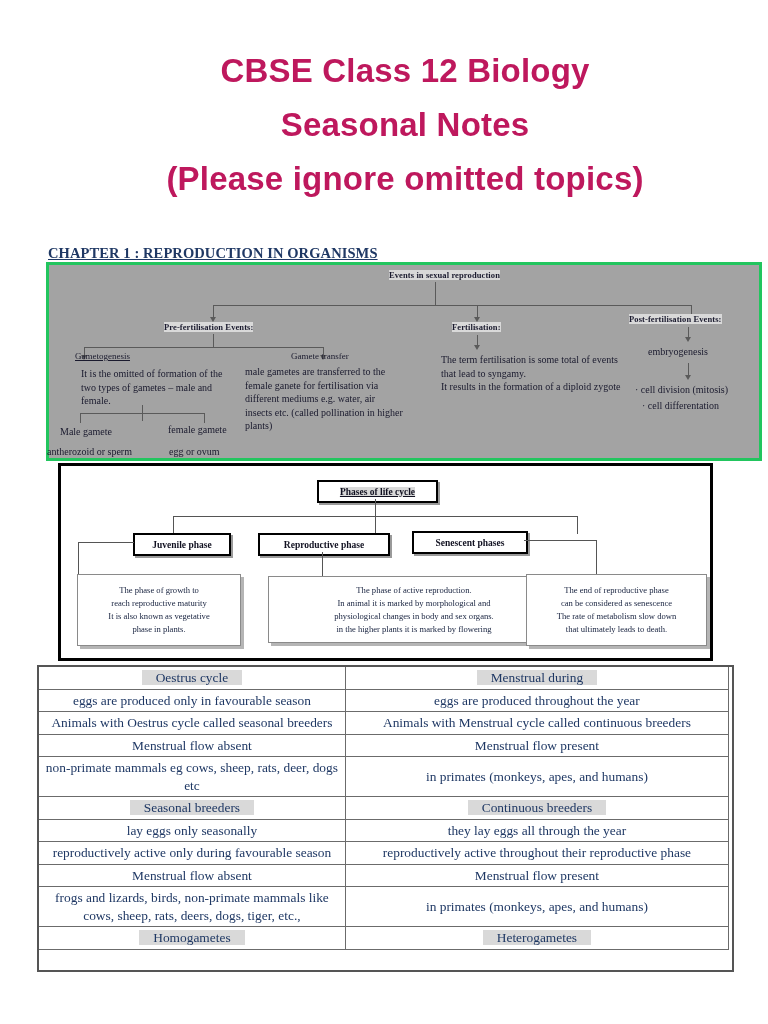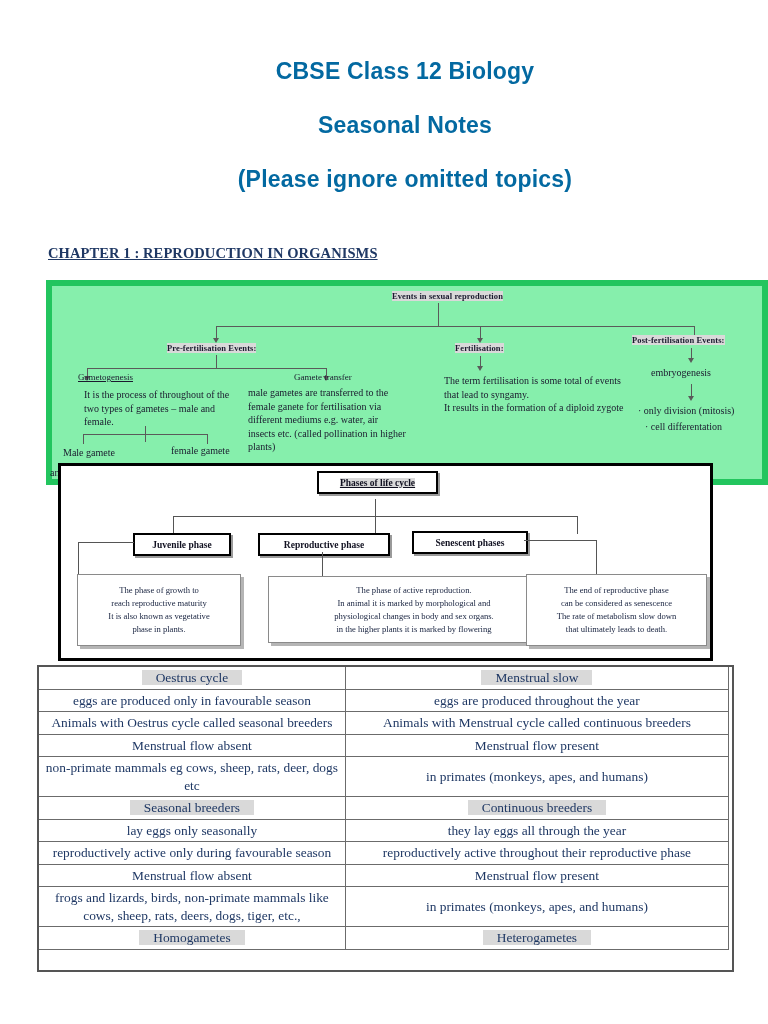--- a/index.html
+++ b/index.html
@@ -2,30 +2,30 @@
 <html><head>
 <meta charset="utf-8">
 <style>
   html,body{margin:0;padding:0;background:#ffffff;}
   body{width:768px;height:1024px;position:relative;overflow:hidden;
        font-family:"Liberation Serif", serif;}
 
   
   .title-block{position:absolute;left:0;top:44px;width:768px;text-align:center;}
   .title-line{font-family:"Liberation Sans", sans-serif;font-weight:bold;
-              color:#0369a1;font-size:23px;line-height:54px;letter-spacing:.2px;padding-left:42px;}
+              color:#be185d;font-size:33px;line-height:54px;letter-spacing:.2px;padding-left:42px;}
 
   
   .chapter-heading{position:absolute;left:48px;top:245px;
     font-family:"Liberation Serif", serif;font-weight:bold;font-size:14.5px;
     color:#1F3864;text-decoration:underline;letter-spacing:.1px;}
 
   
   .diagram1{position:absolute;left:46px;top:262px;width:710px;height:193px;
-    border:6px solid #22c55e;background:#86efac;margin-top:18px;}
+    border:3px solid #22c55e;background:#a3a3a3;}
   .d1 .nd{position:absolute;color:#1a1a2e;}
   .hl{background:#d9d9d9;}
   .d1 .hdr{font-size:8.5px;font-weight:bold;letter-spacing:.1px;}
   .d1 .ttl{font-size:9px;font-weight:normal;}
   .d1 .body{font-size:10px;line-height:13.5px;}
   .d1 .uline{text-decoration:underline;}
   .ln{position:absolute;background:#5a5a5a;}
   .lnv{width:1px;}
   .lnh{height:1px;}
   .arrow{position:absolute;width:0;height:0;border-left:3px solid transparent;
@@ -91,21 +91,21 @@
   <div class="nd hdr hl" style="left:115px;top:57px;">Pre-fertilisation Events:</div>
   <div class="ln lnv" style="left:164px;top:69px;height:13px;"></div>
   <div class="ln lnh" style="left:35px;top:82px;width:239px;"></div>
   <div class="ln lnv" style="left:35px;top:82px;height:10px;"></div>
   <div class="arrow" style="left:32px;top:90px;"></div>
   <div class="ln lnv" style="left:274px;top:82px;height:10px;"></div>
   <div class="arrow" style="left:271px;top:90px;"></div>
 
   <div class="nd ttl uline" style="left:26px;top:86px;">Gametogenesis</div>
   <div class="nd body" style="left:32px;top:102px;width:190px;">
-    <div>It is the process of throughout of the</div>
+    <div>It is the omitted of formation of the</div>
     <div>two types of gametes – male and</div>
     <div>female.</div>
   </div>
 
   <div class="ln lnv" style="left:93px;top:140px;height:16px;"></div>
   <div class="ln lnh" style="left:31px;top:148px;width:124px;"></div>
   <div class="ln lnv" style="left:31px;top:148px;height:10px;"></div>
   <div class="ln lnv" style="left:155px;top:148px;height:10px;"></div>
   <div class="nd body" style="left:11px;top:160px;">Male gamete</div>
   <div class="nd body" style="left:119px;top:158px;">female gamete</div>
@@ -129,27 +129,27 @@
     <div>that lead to syngamy.</div>
     <div>It results in the formation of a diploid zygote</div>
   </div>
 
   <div class="nd hdr hl" style="left:580px;top:49px;">Post-fertilisation Events:</div>
   <div class="ln lnv" style="left:639px;top:62px;height:13px;"></div>
   <div class="arrow" style="left:636px;top:72px;"></div>
   <div class="nd body" style="left:599px;top:80px;">embryogenesis</div>
   <div class="ln lnv" style="left:639px;top:98px;height:15px;"></div>
   <div class="arrow" style="left:636px;top:110px;"></div>
-  <div class="nd body" style="left:586px;top:118px;">·  only division (mitosis)</div>
+  <div class="nd body" style="left:586px;top:118px;">·  cell division (mitosis)</div>
   <div class="nd body" style="left:593px;top:134px;">·  cell differentation</div>
 </div>
 
 <div class="diagram2">
 
-  <div class="d2box" style="left:256px;top:5px;width:117px;height:19px;justify-content:center;">
+  <div class="d2box" style="left:256px;top:14px;width:117px;height:19px;justify-content:center;">
     <span class="hl" style="text-decoration:underline;">Phases of life cycle</span>
   </div>
 
   <div class="ln2" style="left:314px;top:33px;width:1px;height:35px;"></div>
   <div class="ln2" style="left:112px;top:50px;width:404px;height:1px;"></div>
   <div class="ln2" style="left:112px;top:50px;width:1px;height:20px;"></div>
   <div class="ln2" style="left:516px;top:50px;width:1px;height:18px;"></div>
 
   <div class="d2box" style="left:72px;top:67px;width:94px;height:19px;">
     <span>Juvenile phase</span>
@@ -188,21 +188,21 @@
     <div>can be considered as senescence</div>
     <div>The rate of metabolism slow down</div>
     <div>that ultimately leads to death.</div>
   </div>
 </div>
 
 <table class="cmp-table" id="cmp-table">
   <tbody>
       <tr>
         <td class="c1 hdrcell"><span>Oestrus cycle</span></td>
-        <td class="c2 hdrcell"><span>Menstrual slow</span></td>
+        <td class="c2 hdrcell"><span>Menstrual during</span></td>
       </tr>
       <tr>
         <td class="c1">eggs are produced only in favourable season</td>
         <td class="c2">eggs are produced throughout the year</td>
       </tr>
       <tr>
         <td class="c1">Animals with Oestrus cycle called seasonal breeders</td>
         <td class="c2">Animals with Menstrual cycle called continuous breeders</td>
       </tr>
       <tr>

